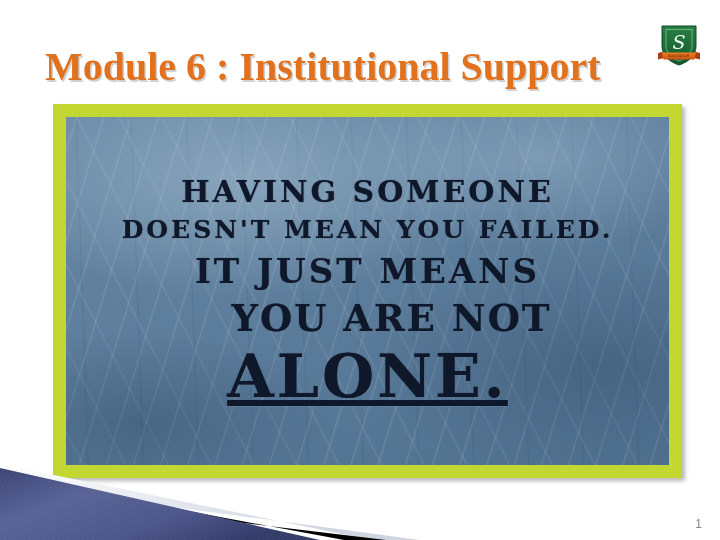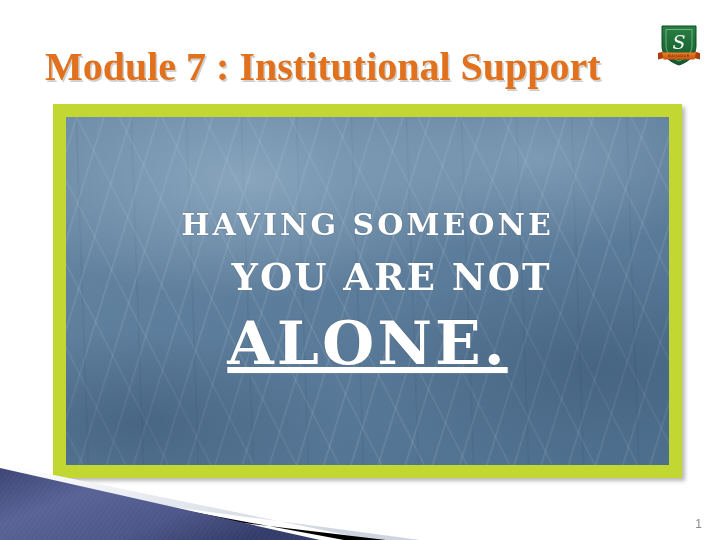--- a/index.html
+++ b/index.html
@@ -97,23 +97,23 @@
   }
 
   .quote {
     position: relative;
     width: 100%;
     height: 100%;
     display: flex;
     flex-direction: column;
     align-items: center;
     justify-content: center;
-    gap: 14px;
+    gap: 6px;
     font-family: "DejaVu Serif", serif;
-    color: #ffffff;
+    color: #0f172a;
     text-align: center;
     text-transform: uppercase;
   }
   .q-line {
     font-weight: bold;
     letter-spacing: 2px;
     text-shadow:
       0px 0px 1px rgba(10,12,16,0.55),
       1px 1px 0px rgba(120,150,175,0.30);
     white-space: nowrap;
@@ -166,27 +166,29 @@
       <path d="M9 8 H43 V28 C43 38 35 44 26 47 C17 44 9 38 9 28 Z" fill="url(#shieldGrad)" stroke="#0d4a24" stroke-width="1"></path>
       <path d="M13 11.5 H39 V27.5 C39 35.5 32.5 40.5 26 43 C19.5 40.5 13 35.5 13 27.5 Z" fill="none" stroke="#8fcf9f" stroke-width="0.9" opacity="0.75"></path>
       <text x="26" y="31" text-anchor="middle" font-family="DejaVu Serif, serif" font-size="19" font-style="italic" fill="#f3fbf4">S</text>
       <path d="M5 35 L11 33.5 L11 40 L5 41.5 Z" fill="#a93f0c"></path>
       <path d="M47 35 L41 33.5 L41 40 L47 41.5 Z" fill="#a93f0c"></path>
       <path d="M9 34.5 H43 L41.5 41.5 H10.5 Z" fill="url(#ribbonGrad)"></path>
       <text x="26" y="39.4" text-anchor="middle" font-family="DejaVu Sans, sans-serif" font-size="3.6" letter-spacing="0.5" fill="#4a1f05">BAHADUR</text>
     </svg>
   </div>
 
-  <div class="title">Module 7 : Institutional Support</div>
+  <div class="title">Module 6 : Institutional Support</div>
 
   <div class="frame">
     <div class="frame-inner">
       <div class="texture"></div>
       <div class="quote">
         <div class="q-line q1">HAVING SOMEONE</div>
+        <div class="q-line q3">DOESN'T MEAN YOU FAILED.</div>
+        <div class="q-line q4">IT JUST MEANS</div>
         <div class="q-line q5">YOU ARE NOT</div>
         <div class="q-line q6">ALONE.</div>
       </div>
     </div>
   </div>
 
   <div class="corner-deco">
     <svg width="420" height="86" viewBox="0 0 420 86" aria-hidden="true">
       <defs>
         <linearGradient id="navyGrad" x1="0" y1="0" x2="1" y2="0.6">

